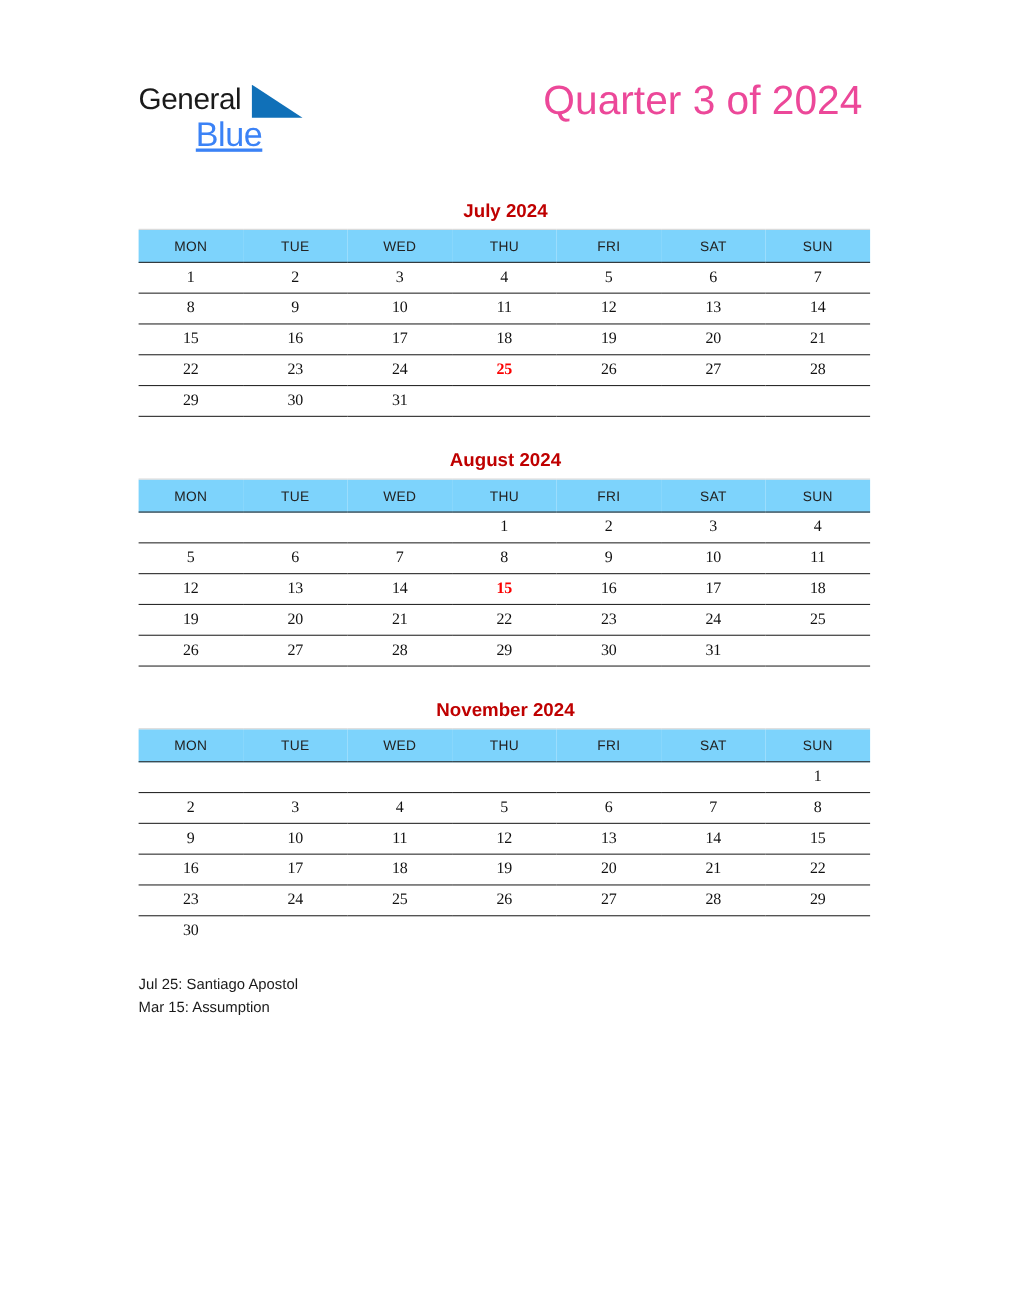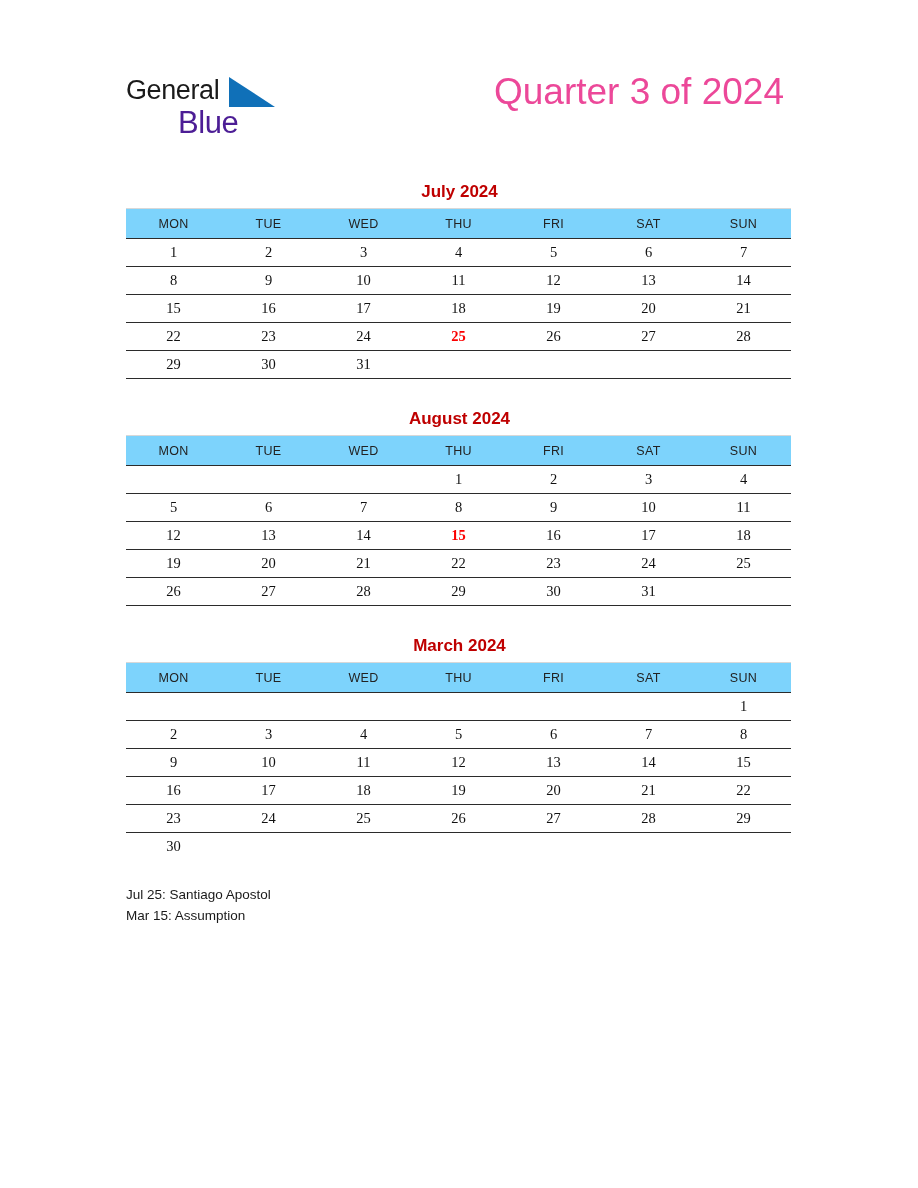--- a/index.html
+++ b/index.html
@@ -50,23 +50,24 @@
     height: 0;
     border-left: 46px solid #1070b8;
     border-top: 30px solid transparent;
   }
   .logo-blue {
     position: absolute;
     left: 52px;
     top: 33px;
     font-size: 31px;
     line-height: 36px;
-    color: #4c1d95;
+    color: #3b82f6;
     letter-spacing: -0.4px;
     font-family: "Liberation Sans", sans-serif;
+    text-decoration: underline;
   }
 
   .title-block {
     position: absolute;
     right: 134px;
     top: 70px;
     text-align: right;
   }
   .quarter-title {
     font-size: 37px;
@@ -290,21 +291,21 @@
             <td>28</td>
             <td>29</td>
             <td>30</td>
             <td>31</td>
             <td class="empty">&nbsp;</td>
           </tr>
         </tbody>
       </table>
     </div>
     <div class="month-block">
-      <div class="month-name">March 2024</div>
+      <div class="month-name">November 2024</div>
       <table class="cal">
         <thead>
           <tr>
             <th>MON</th>
             <th>TUE</th>
             <th>WED</th>
             <th>THU</th>
             <th>FRI</th>
             <th>SAT</th>
             <th>SUN</th>

